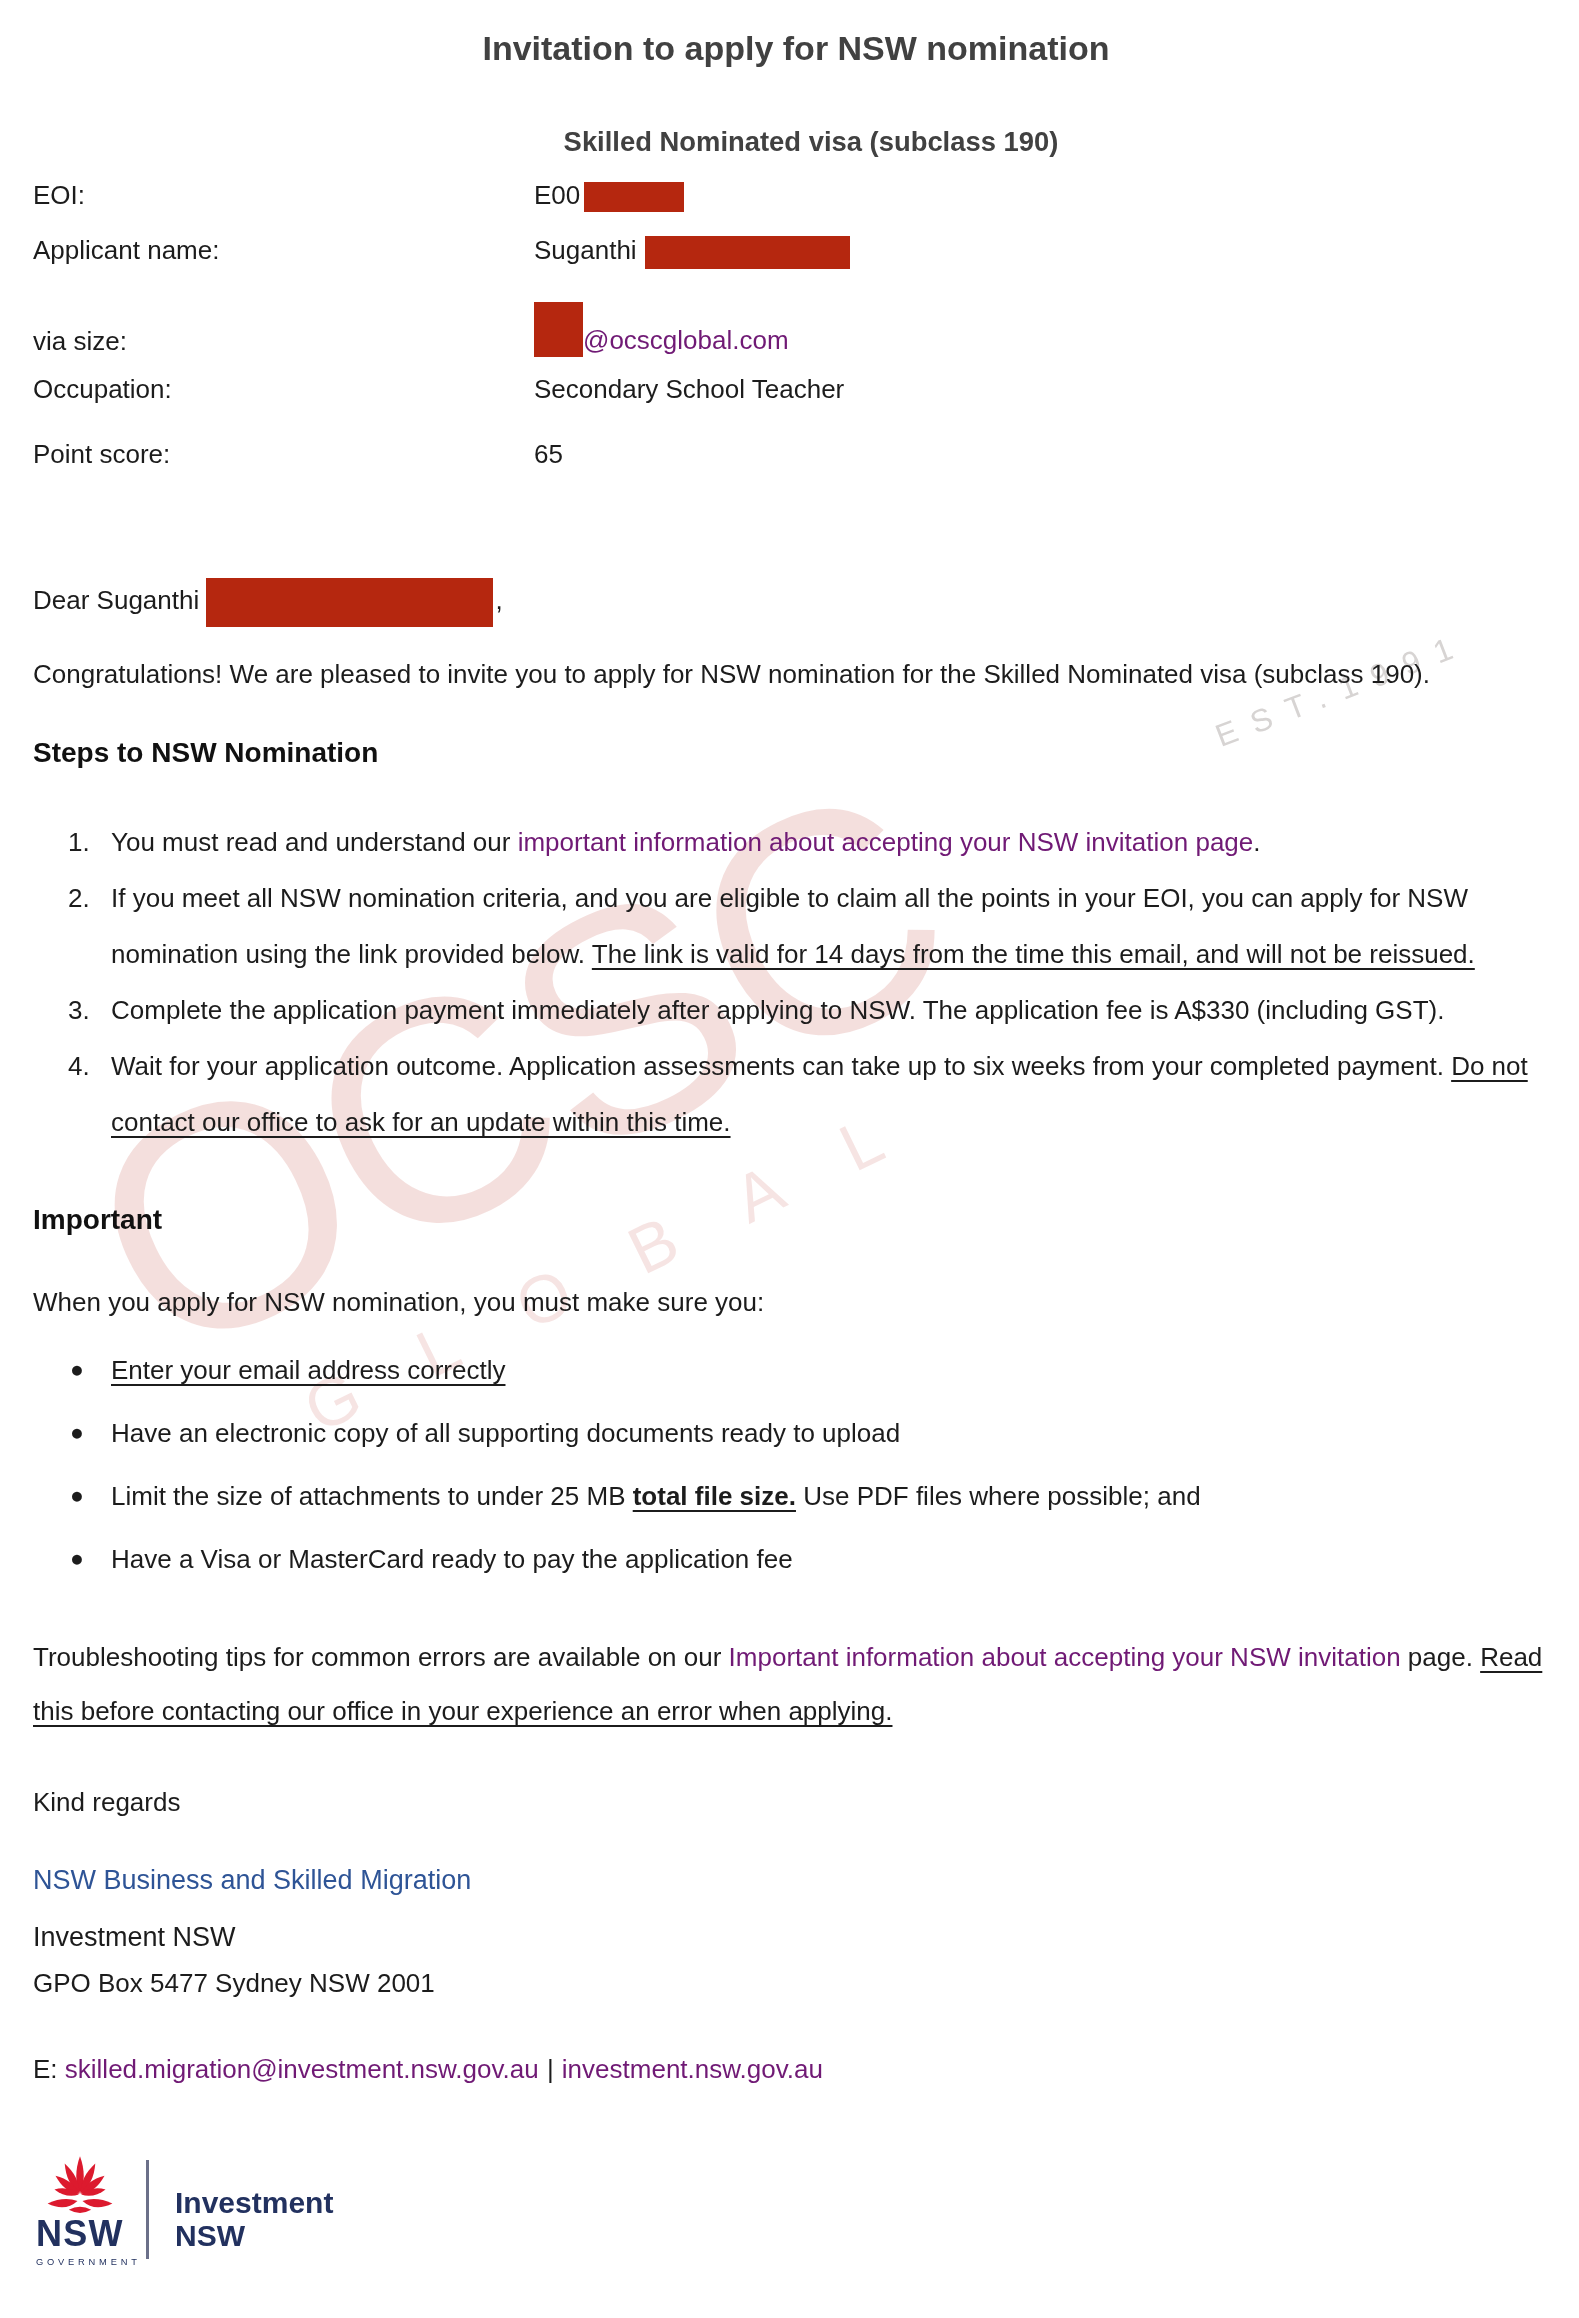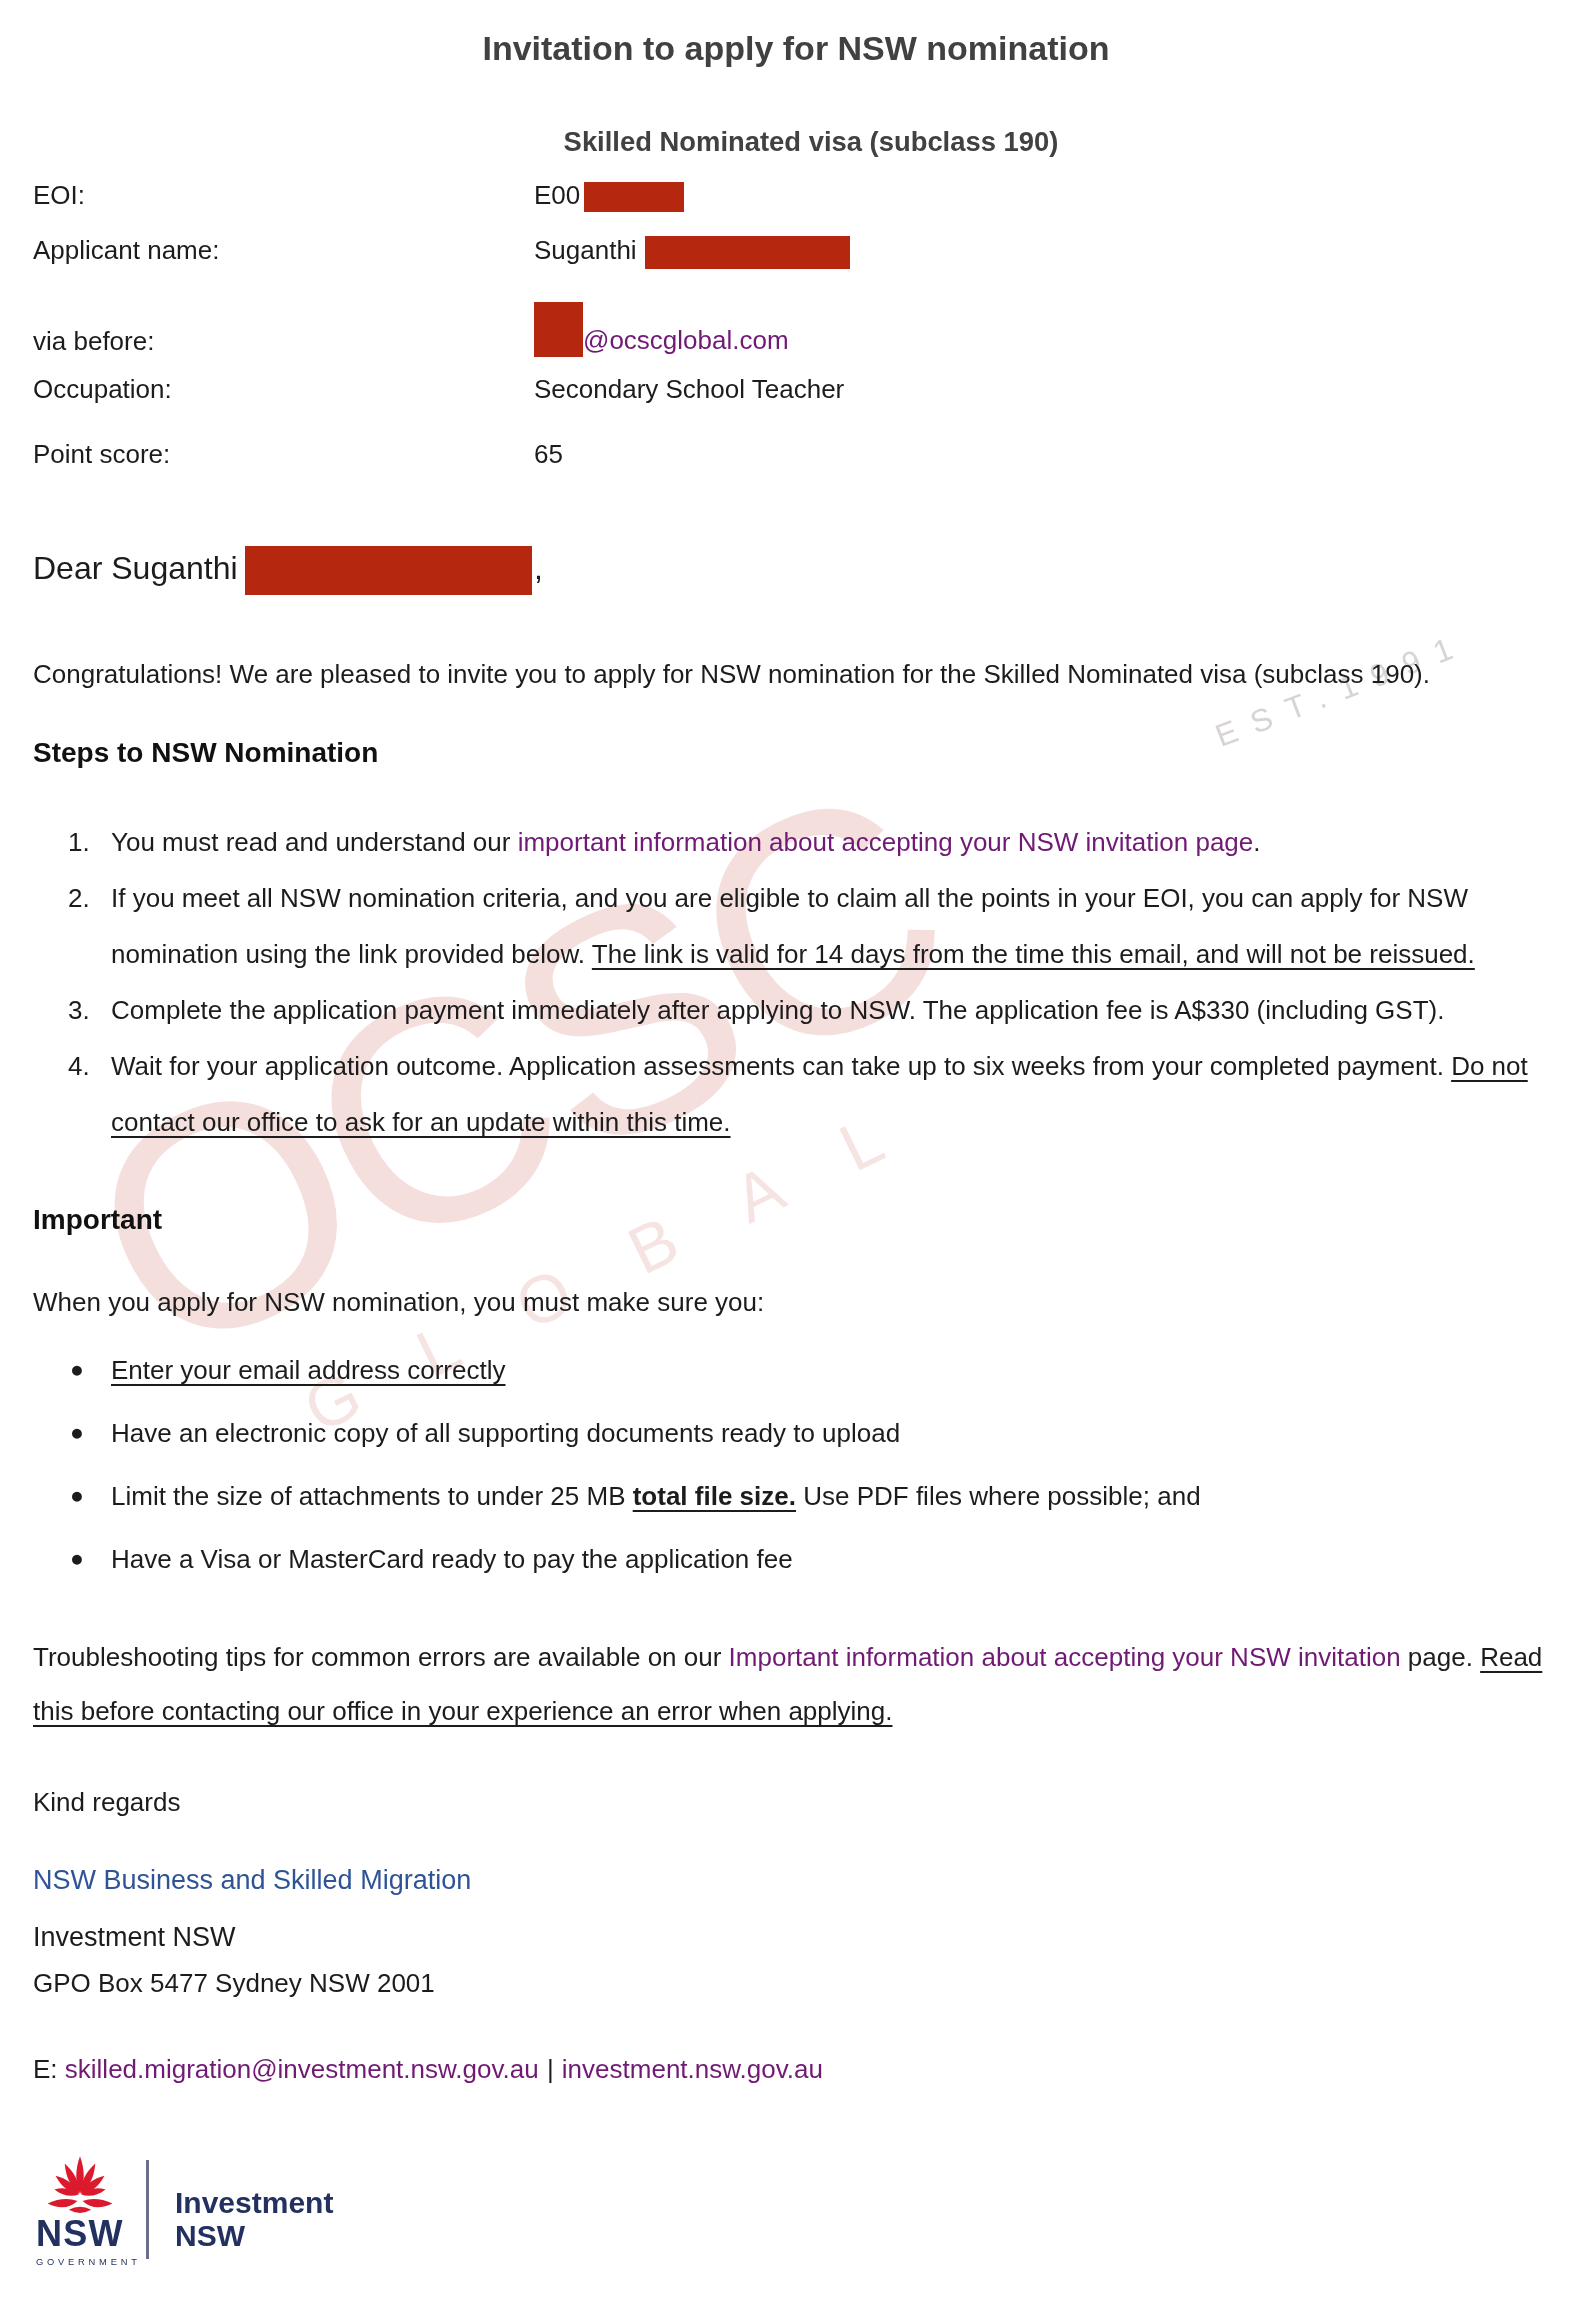--- a/index.html
+++ b/index.html
@@ -44,21 +44,21 @@
   .redaction{display:inline-block;background:#b5270f;}
   .red-eoi{width:100px;height:30px;vertical-align:middle;margin-left:3.5px;}
   .red-name{width:205px;height:33px;vertical-align:middle;margin-left:8.2px;}
   .red-email{width:49px;height:55px;flex:none;}
   .red-dear{width:287px;height:49px;vertical-align:middle;margin:0 2.3px 0 7px;}
   .email-value{display:flex;align-items:flex-end;}
   a.link{color:#701a75;text-decoration-thickness:1.8px;text-underline-offset:5.3px;cursor:pointer;}
   .u{text-decoration:underline;text-decoration-thickness:1.8px;text-underline-offset:5.3px;}
   .bu{font-weight:bold;text-decoration:underline;text-decoration-thickness:2.3px;text-underline-offset:5.3px;}
   .para{font-size:26px;line-height:55px;}
-  .greeting{top:546px;font-size:32px;text-align:center;}
+  .greeting{top:578px;font-size:26px;text-align:center;}
   .congrats{top:647px;width:1518px;}
   .h2{font-size:28px;font-weight:bold;color:#111;}
   .steps-heading{top:737px;text-align:right;}
   .steps-list{top:814px;width:1503px;list-style:none;margin:0;padding:0;font-size:26px;line-height:56px;}
   .steps-list li{position:relative;padding-left:78px;}
   .steps-list .num{position:absolute;left:35px;top:0;}
   .important-heading{top:1204px;}
   .important-intro{top:1287px;font-size:26px;}
   .bullet-list{top:1357px;width:1503px;list-style:none;margin:0;padding:0;font-size:26px;}
   .bullet-list li{position:relative;padding-left:78px;line-height:27px;margin-bottom:36px;}
@@ -99,21 +99,21 @@
     <div class="field-label">EOI:</div>
     <div class="field-value"><span>E00</span><span class="redaction red-eoi"></span></div>
   </div>
 
   <div class="field-row" style="top:235px">
     <div class="field-label">Applicant name:</div>
     <div class="field-value"><span>Suganthi</span><span class="redaction red-name"></span></div>
   </div>
 
   <div class="field-row bottom-align" style="top:302px">
-    <div class="field-label">via before:</div>
+    <div class="field-label">via size:</div>
     <div class="field-value email-value">
         <span class="redaction red-email"></span>
         <a class="link" style="margin-bottom:1.2px">@ocscglobal.com</a>
       </div>
   </div>
 
   <div class="field-row" style="top:374px">
     <div class="field-label">Occupation:</div>
     <div class="field-value">Secondary School Teacher</div>
   </div>

